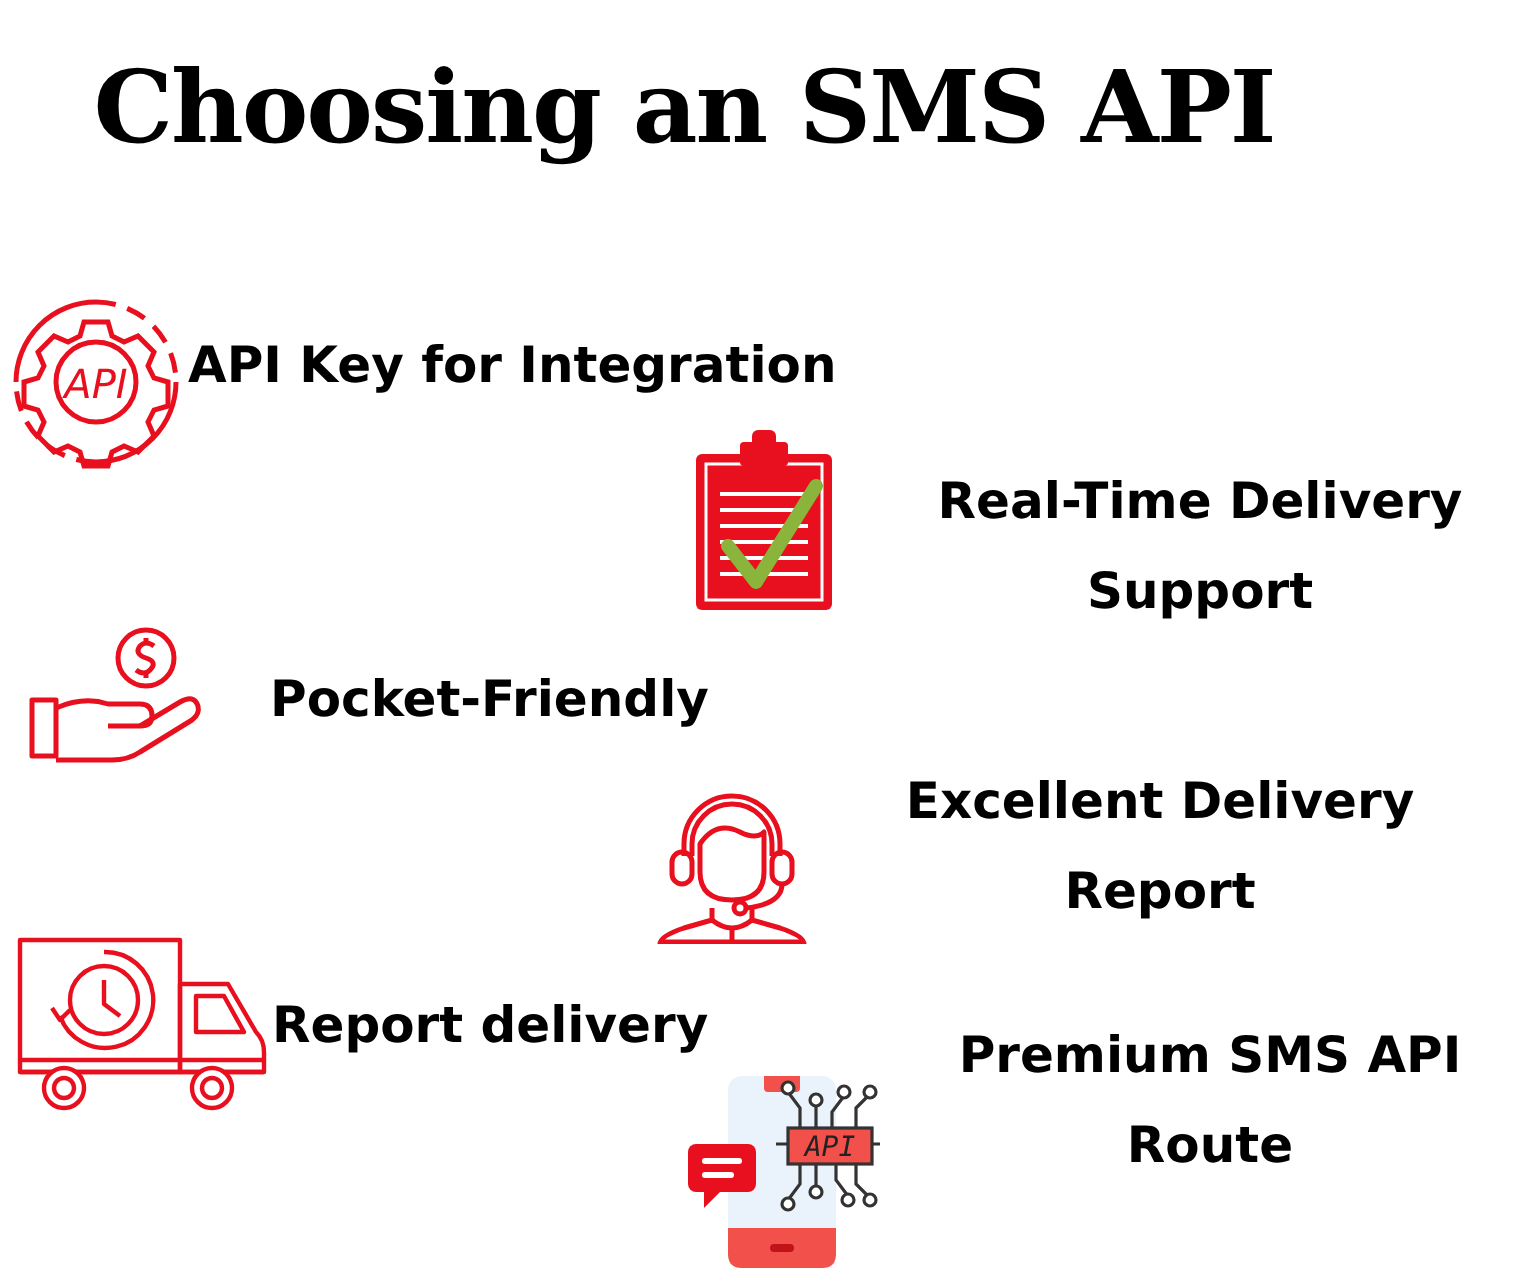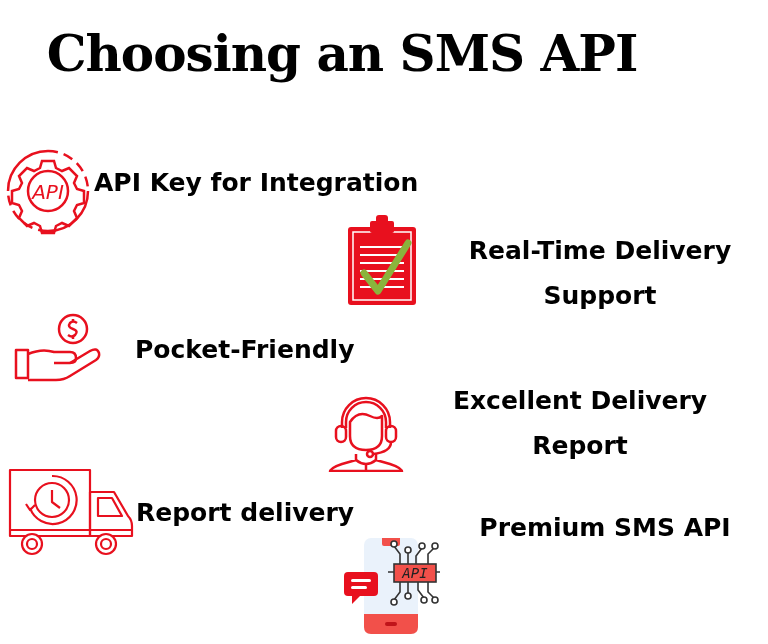--- a/index.html
+++ b/index.html
@@ -139,13 +139,14 @@
       <circle cx="52" cy="66" r="3" fill="#fff"></circle>
       <circle cx="66" cy="60" r="3" fill="#fff"></circle>
       <circle cx="82" cy="64" r="3" fill="#fff"></circle>
       <circle cx="93" cy="64" r="3" fill="#fff"></circle>
     </g>
     <text x="73" y="42" text-anchor="middle" font-family="DejaVu Sans Mono, monospace" font-size="14" fill="#222">API</text>
   </svg>
 </div>
 <div class="label" style="left:450px;top:505px;width:310px;line-height:45px;text-align:center;">
   <div>Premium SMS API</div>
+  <div>Route</div>
 </div>
 
 </body></html>

